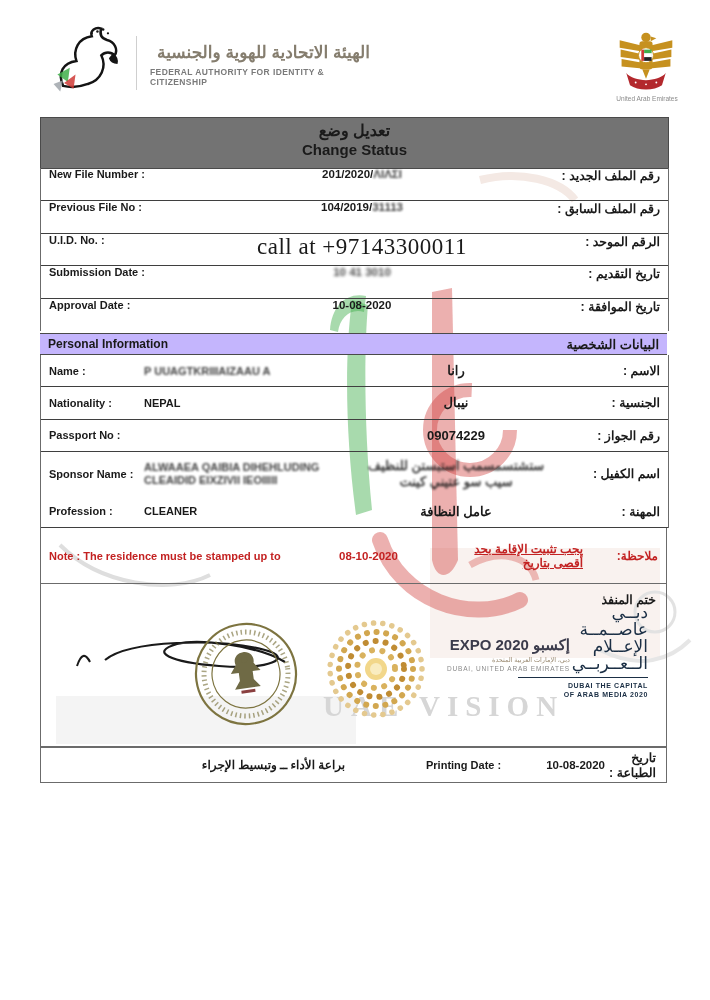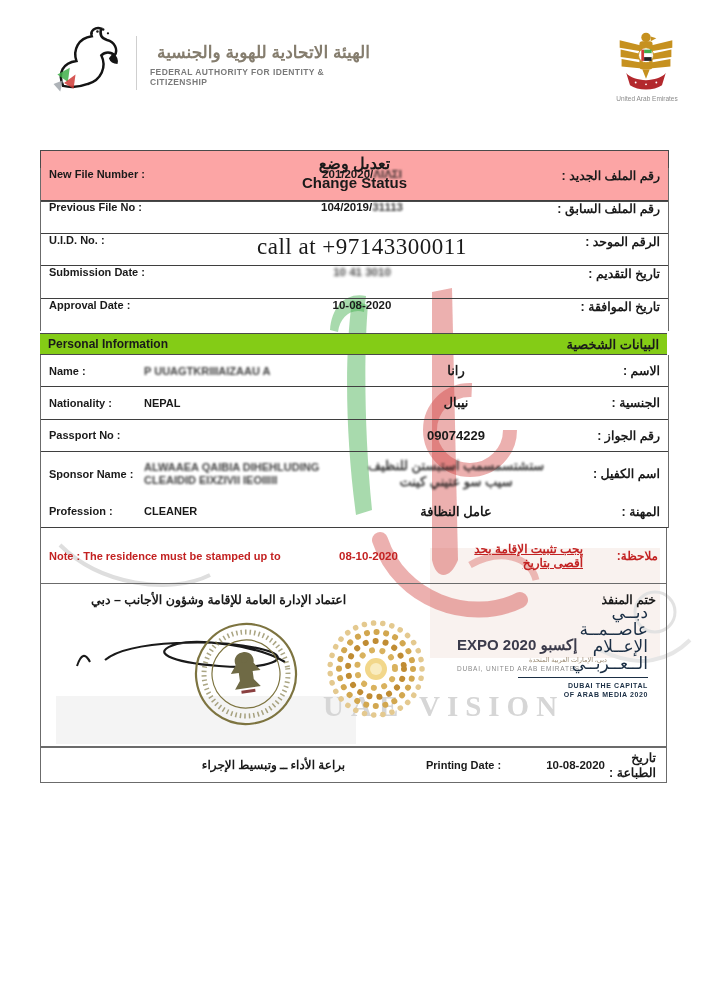--- a/index.html
+++ b/index.html
@@ -5,36 +5,36 @@
   html,body{margin:0;padding:0;background:#f4f4f4;}
   .page{position:relative;width:710px;height:1000px;background:#ffffff;overflow:hidden;
         font-family:"Liberation Sans",sans-serif;color:#1a1a1a;}
   .abs{position:absolute;}
   
   .auth-ar{font-size:17px;font-weight:700;color:#857d6e;}
   .auth-en{font-size:8.5px;font-weight:700;color:#7a7a7a;letter-spacing:.4px;margin-top:4px;}
   .hdr-divider{width:1px;height:54px;background:#cfcfcf;}
   .emblem-caption{font-size:6.5px;color:#8a8a8a;text-align:center;margin-top:1px;}
   
-  .titlebar{left:40px;top:117px;width:627px;height:47px;background:#fca5a5;
-            border:1px solid #4a4a4a;text-align:center;padding-top:3px;box-sizing:content-box;z-index:2;margin-top:33px;}
+  .titlebar{left:40px;top:117px;width:627px;height:47px;background:#737373;
+            border:1px solid #4a4a4a;text-align:center;padding-top:3px;box-sizing:content-box;z-index:2;}
   .title-ar{font-size:16px;font-weight:700;}
   .title-en{font-size:15px;font-weight:700;margin-top:1px;}
   
   .fieldsbox{left:40px;top:168px;width:627px;height:163px;border-left:1px solid #6b6b6b;
              border-right:1px solid #6b6b6b;display:flex;flex-direction:column;z-index:2;}
   .frow{flex:1;display:flex;align-items:flex-start;border-bottom:1px solid #3f3f3f;padding:0 8px;}
   .frow .en{width:165px;font-weight:700;font-size:11px;}
   .frow .val{flex:1;text-align:center;font-weight:700;font-size:11.5px;}
   .frow .ar{width:150px;text-align:right;font-weight:700;font-size:12.5px;}
   .phone{font-family:"Liberation Serif",serif;font-size:23px;font-weight:400;letter-spacing:.5px;}
   .redact{filter:blur(1.1px);opacity:.85;}
   .redact2{filter:blur(1.4px);opacity:.8;}
   
-  .pib{left:40px;top:333px;width:611px;height:20px;background:#84cc16;border-top:1px solid #4a4a4a;
+  .pib{left:40px;top:333px;width:611px;height:20px;background:#c4b5fd;border-top:1px solid #4a4a4a;
        border-bottom:1px solid #4a4a4a;display:flex;align-items:center;justify-content:space-between;
        padding:0 8px;z-index:2;}
   .pib .en{font-size:12px;font-weight:700;}
   .pib .ar{font-size:13px;font-weight:700;}
   .pbox{left:40px;top:355px;width:627px;height:173px;border-left:1px solid #6b6b6b;
         border-right:1px solid #6b6b6b;display:flex;flex-direction:column;z-index:2;}
   .prow{display:flex;align-items:center;border-bottom:1px solid #3f3f3f;padding:0 8px;flex:1;}
   .prow .en{width:95px;font-weight:700;font-size:11px;}
   .prow .ven{width:218px;font-weight:700;font-size:11px;}
   .prow .var{flex:1;text-align:center;font-weight:700;font-size:13px;}
@@ -48,21 +48,21 @@
   .notebox .date{width:100px;font-weight:700;font-size:11.5px;}
   .notebox .artext{flex:1;text-align:right;font-weight:700;font-size:12px;padding-left:10px;text-decoration:underline;}
   .notebox .arlabel{width:75px;text-align:right;font-weight:700;font-size:12px;}
   
   .stampbox{left:40px;top:584px;width:627px;height:163px;border-left:1px solid #6b6b6b;
             border-right:1px solid #6b6b6b;border-bottom:1px solid #6b6b6b;z-index:2;box-sizing:border-box;}
   .stamp-approval{left:50px;top:8px;font-weight:700;font-size:12.5px;}
   .stamp-title{right:10px;top:8px;font-weight:700;font-size:12.5px;}
   .vision{left:282px;top:106px;font-family:"Liberation Serif",serif;font-size:29px;
           color:#d6d6d6;letter-spacing:7px;font-weight:700;}
-  .expo-text{left:416px;top:52px;width:150px;}
+  .expo-text{left:379px;top:52px;width:150px;text-align:right;}
   .expo-main{font-size:15px;font-weight:700;color:#3b3b4b;}
   .expo-sub{font-size:6.5px;color:#9a8a72;margin-top:2px;}
   .expo-sub2{font-size:6.5px;color:#8a8a8a;letter-spacing:.8px;margin-top:1px;}
   .media{right:18px;top:20px;width:130px;text-align:right;color:#1b2f45;}
   .media .arline{font-size:17px;font-weight:400;line-height:1.0;}
   .media .rule{height:1px;background:#1b2f45;margin:5px 0 3px 0;}
   .media .enline{font-size:7px;font-weight:700;letter-spacing:.6px;line-height:1.3;}
   
   .footerbox{left:40px;top:747px;width:627px;height:36px;border-left:1px solid #6b6b6b;
              border-right:1px solid #6b6b6b;border-bottom:1px solid #6b6b6b;border-top:1px solid #6b6b6b;
@@ -215,21 +215,20 @@
   </div>
 
   <div class="abs notebox">
     <span class="en">Note : The residence must be stamped up to</span>
     <span class="date">08-10-2020</span>
     <span class="artext" dir="rtl">يجب تثبيت الإقامة بحد أقصى بتاريخ</span>
     <span class="arlabel" dir="rtl">ملاحظة:</span>
   </div>
 
   <div class="abs stampbox">
-    <div class="abs stamp-approval" dir="rtl">اعتماد الإدارة العامة للإقامة وشؤون الأجانب – دبي</div>
     <div class="abs stamp-title" dir="rtl">ختم المنفذ</div>
 
     <div class="abs vision">UAE VISION</div>
 
     <svg class="abs" style="left:28px;top:38px;" width="250" height="75" viewBox="0 0 250 75">
       <path d="M8 44 q6 -18 13 -4" fill="none" stroke="#1a1a1a" stroke-width="2"></path>
       <path d="M36 38 C60 18 150 16 196 28 C226 36 200 48 150 44 C100 40 80 30 108 22 C130 16 190 24 216 40" fill="none" stroke="#1a1a1a" stroke-width="2.2"></path>
     </svg>
 
     <svg class="abs" style="left:148px;top:30px;" width="115" height="120" viewBox="0 0 115 120">

